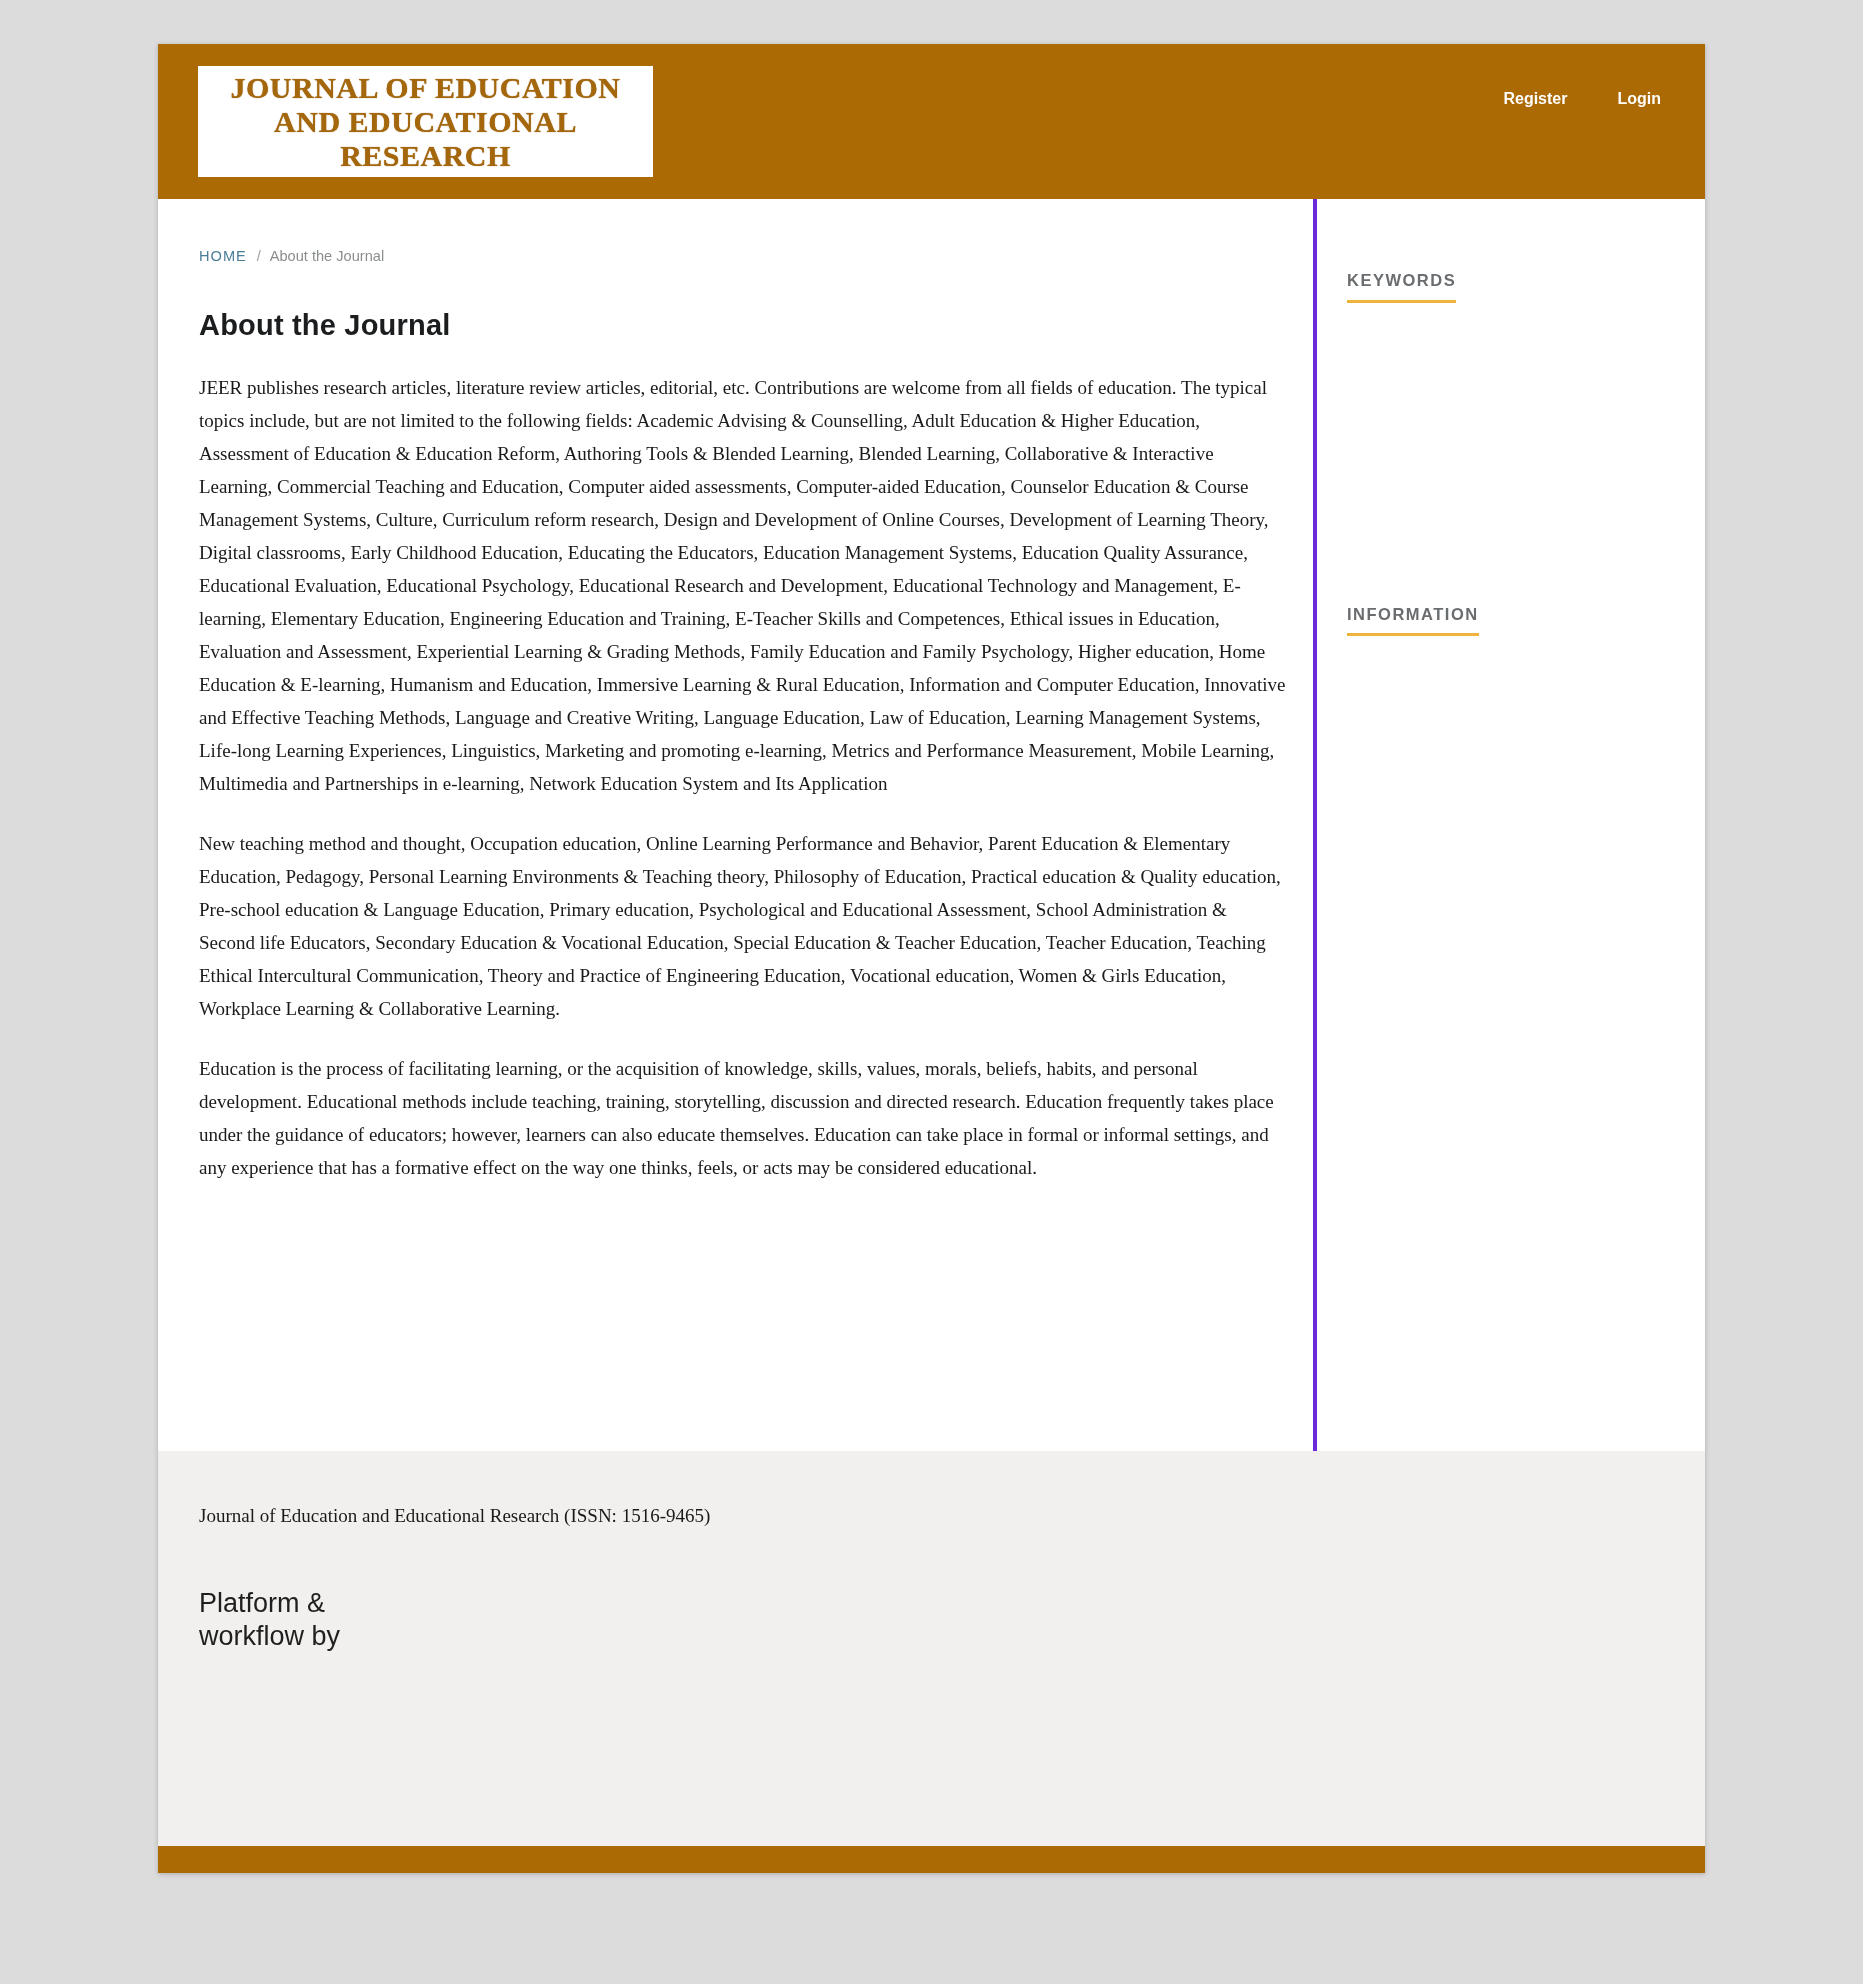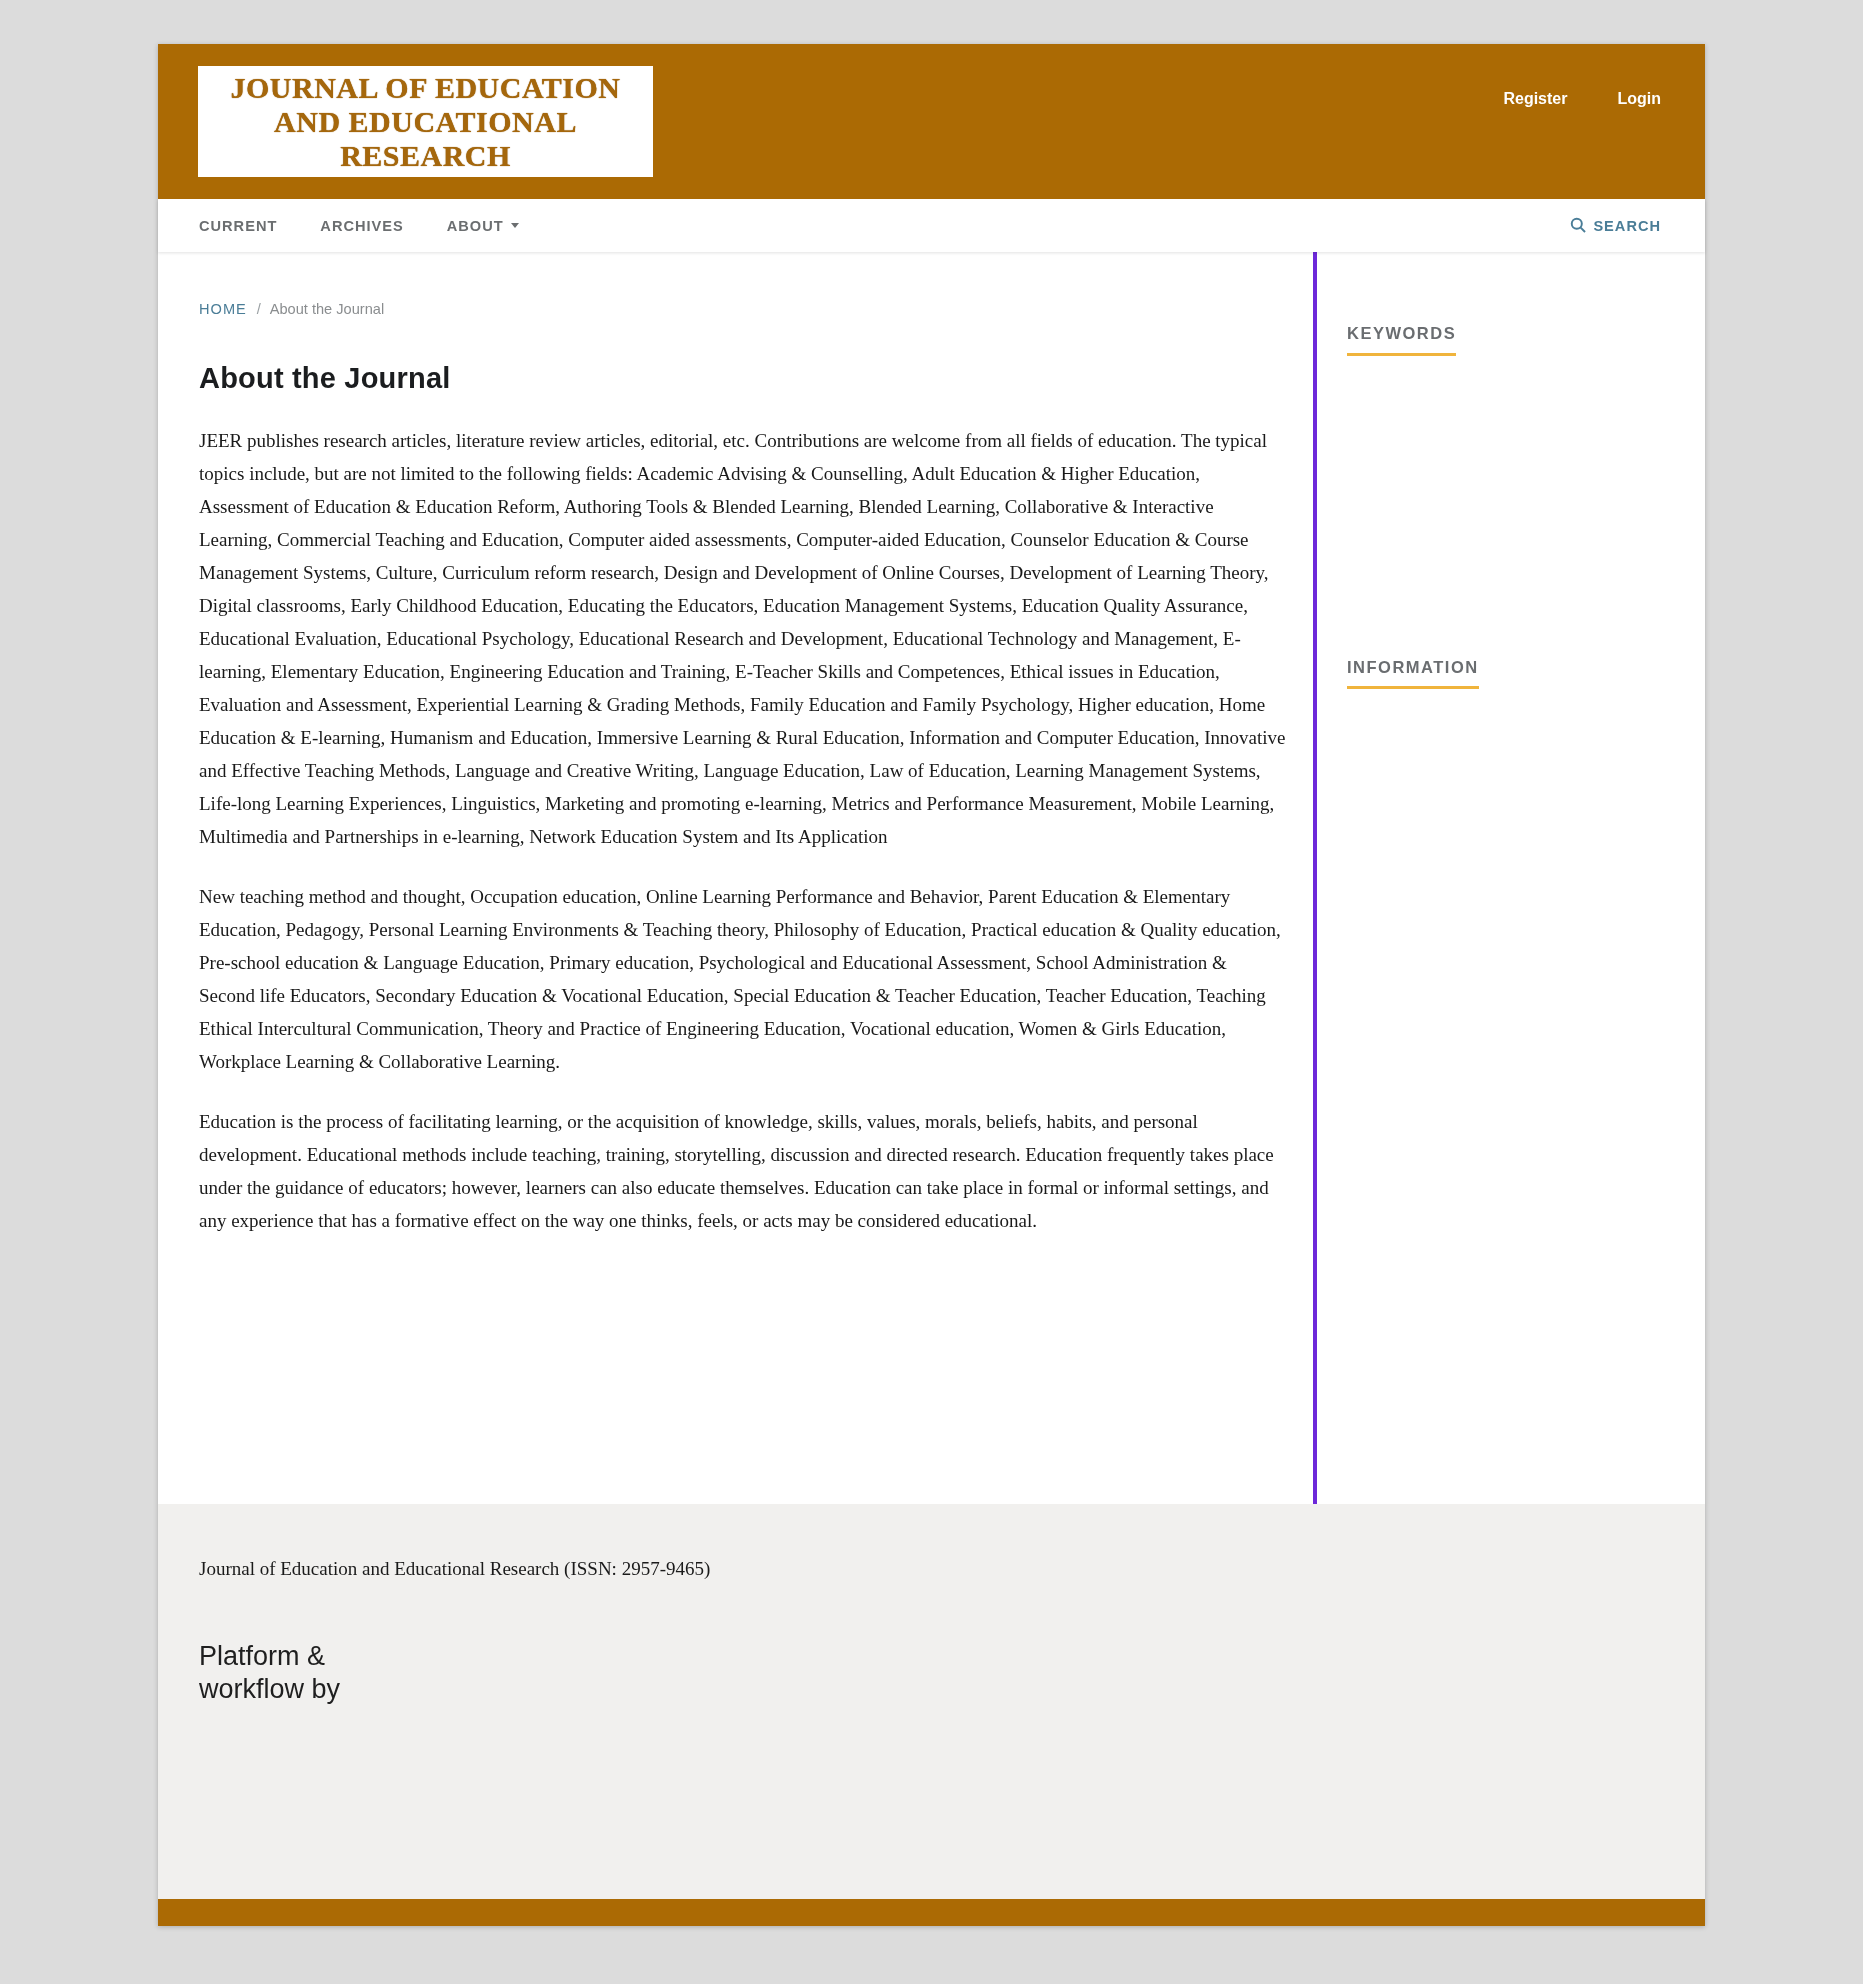--- a/index.html
+++ b/index.html
@@ -204,39 +204,20 @@
         <div>AND EDUCATIONAL</div>
         <div>RESEARCH</div>
       </div>
     </div>
     <div class="auth-links">
       <a>Register</a>
       <a>Login</a>
     </div>
   </header>
 
-  <nav class="main-nav">
-    <div class="nav-item">
-      <span>CURRENT</span>
-    </div>
-    <div class="nav-item">
-      <span>ARCHIVES</span>
-    </div>
-    <div class="nav-item">
-      <span>ABOUT</span>
-      <span class="caret"></span>
-    </div>
-    <div class="search-link">
-      <svg width="16.5" height="16.5" viewBox="0 0 17 17">
-        <circle cx="7" cy="7" r="5.2" fill="none" stroke="#4a7d97" stroke-width="2"></circle>
-        <line x1="11" y1="11" x2="15.5" y2="15.5" stroke="#4a7d97" stroke-width="2"></line>
-      </svg>
-      <span>SEARCH</span>
-    </div>
-  </nav>
 
   <div class="content-row">
 
     <main class="main-col">
       <div class="breadcrumb">
         <a class="bc-home">HOME</a>
         <span class="bc-sep">/</span>
         <span>About the Journal</span>
       </div>
 
@@ -255,21 +236,21 @@
         <div class="keywords-spacer"></div>
       </div>
       <div>
         <span class="sidebar-heading">INFORMATION</span>
       </div>
     </aside>
 
   </div>
 
   <footer class="site-footer">
-    <p class="foot-line">Journal of Education and Educational Research (ISSN: 2957-9465)</p>
+    <p class="foot-line">Journal of Education and Educational Research (ISSN: 1516-9465)</p>
 
     <div class="platform-credit">
       <div class="pc-text">Platform &amp;</div>
       <div class="pc-text">workflow by</div>
     </div>
   </footer>
 
   <div class="footer-bar"></div>
 
 </div>

